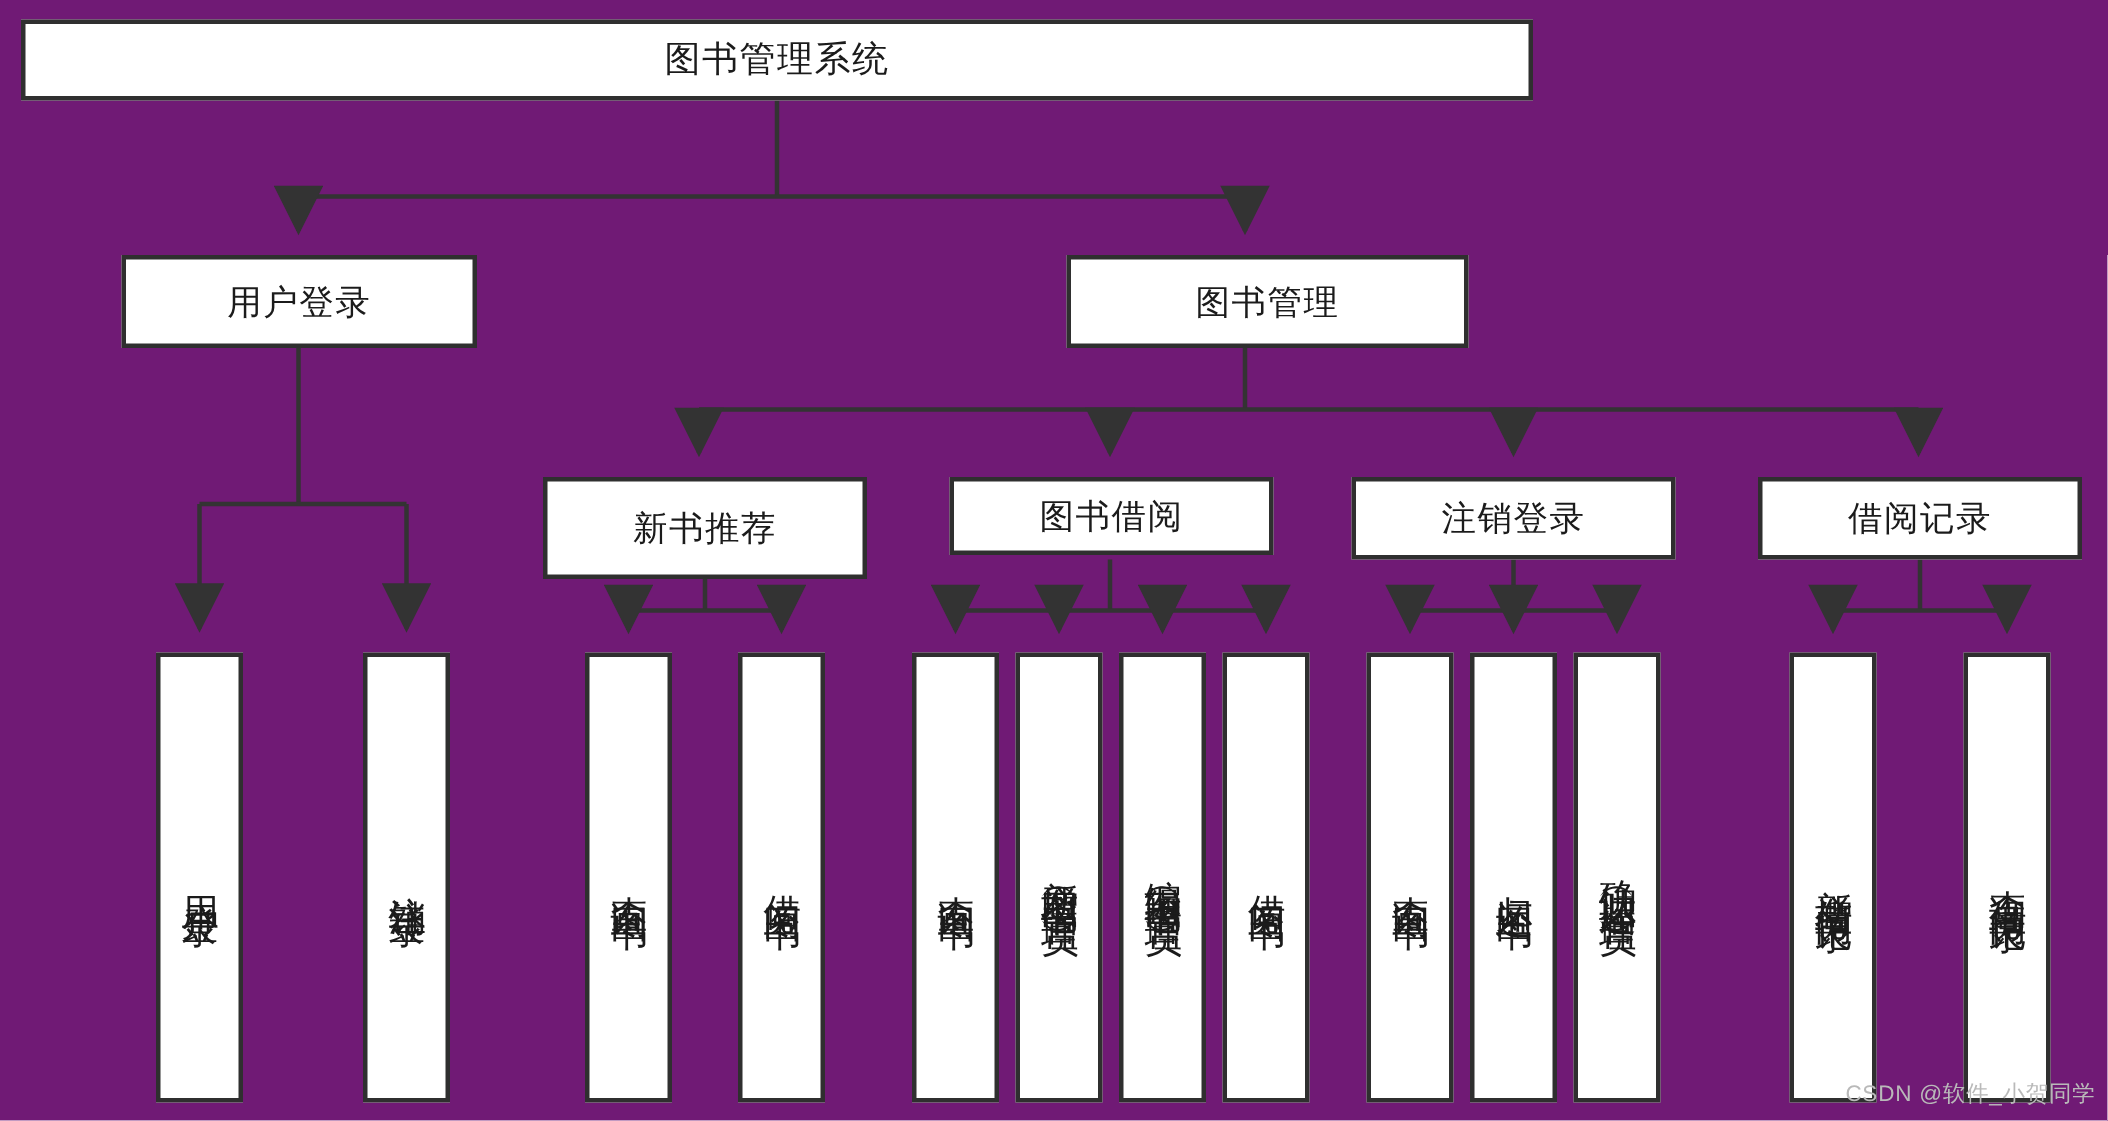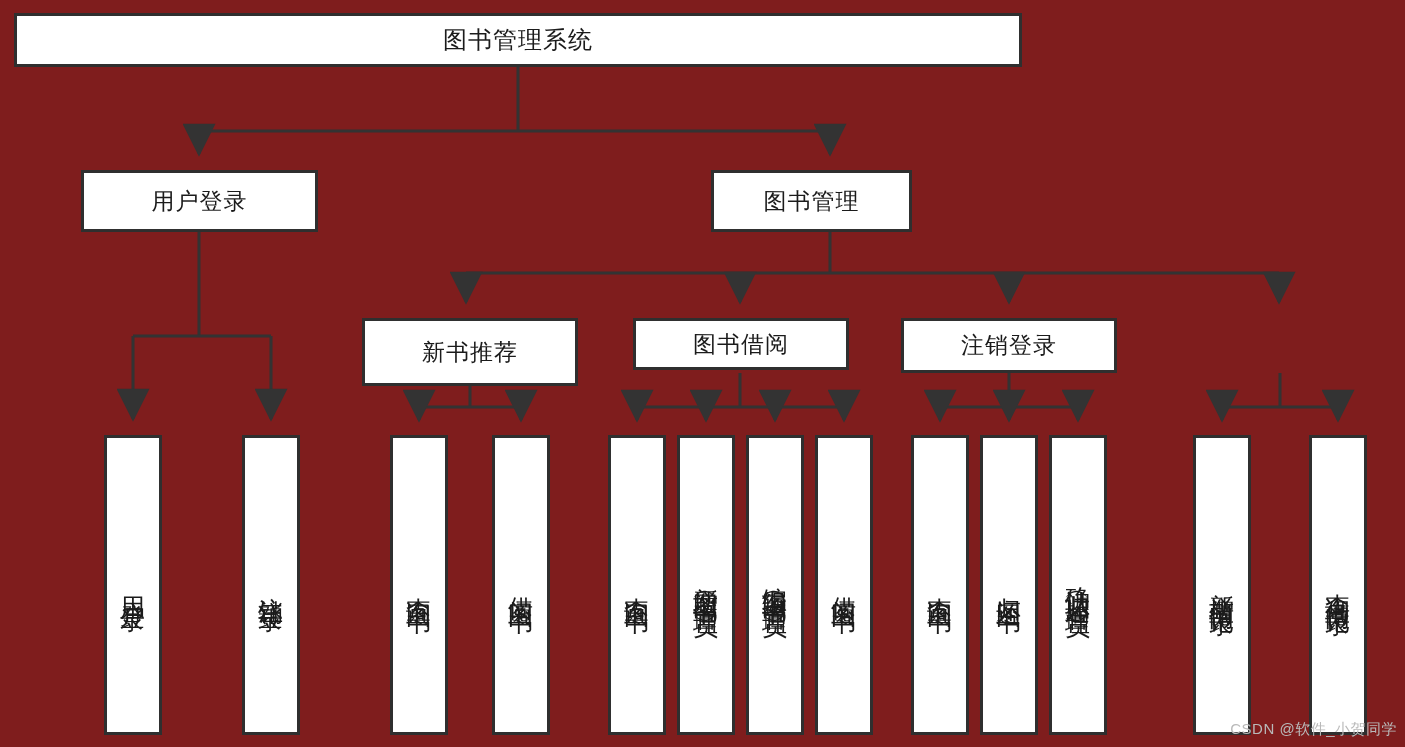--- a/index.html
+++ b/index.html
@@ -8,21 +8,21 @@
     padding: 0;
     background: #ffffff;
   }
   body {
     font-family: "Liberation Sans", "DejaVu Sans", sans-serif;
   }
   #canvas {
     position: relative;
     width: 1405px;
     height: 747px;
-    background: #7f1d1d;
+    background: #701a75;
     overflow: hidden;
     text-decoration: underline;
   }
   svg.wires {
     position: absolute;
     left: 0;
     top: 0;
     width: 1405px;
     height: 747px;
     pointer-events: none;
@@ -135,33 +135,36 @@
     </g>
   </svg>
 
   <div class="node root h" style="left:14px; top:13px; width:1008px; height:54px;">
     <span class="lbl">图书管理系统</span>
   </div>
 
   <div class="node h" style="left:81px; top:170px; width:237px; height:62px;">
     <span class="lbl">用户登录</span>
   </div>
-  <div class="node h" style="left:711px; top:170px; width:201px; height:62px;">
+  <div class="node h" style="left:711px; top:170px; width:268px; height:62px;">
     <span class="lbl">图书管理</span>
   </div>
 
   <div class="node h" style="left:362px; top:318px; width:216px; height:68px;">
     <span class="lbl">新书推荐</span>
   </div>
   <div class="node h" style="left:633px; top:318px; width:216px; height:52px;">
     <span class="lbl">图书借阅</span>
   </div>
   <div class="node h" style="left:901px; top:318px; width:216px; height:55px;">
     <span class="lbl">注销登录</span>
   </div>
+  <div class="node h" style="left:1172px; top:318px; width:216px; height:55px;">
+    <span class="lbl">借阅记录</span>
+  </div>
 
   <div class="node v" style="left:104px; top:435px; width:58px; height:300px;">
     <span class="lbl">用户登录</span>
   </div>
   <div class="node v" style="left:242px; top:435px; width:58px; height:300px;">
     <span class="lbl">注销登录</span>
   </div>
 
   <div class="node v" style="left:390px; top:435px; width:58px; height:300px;">
     <span class="lbl">查询图书</span>

